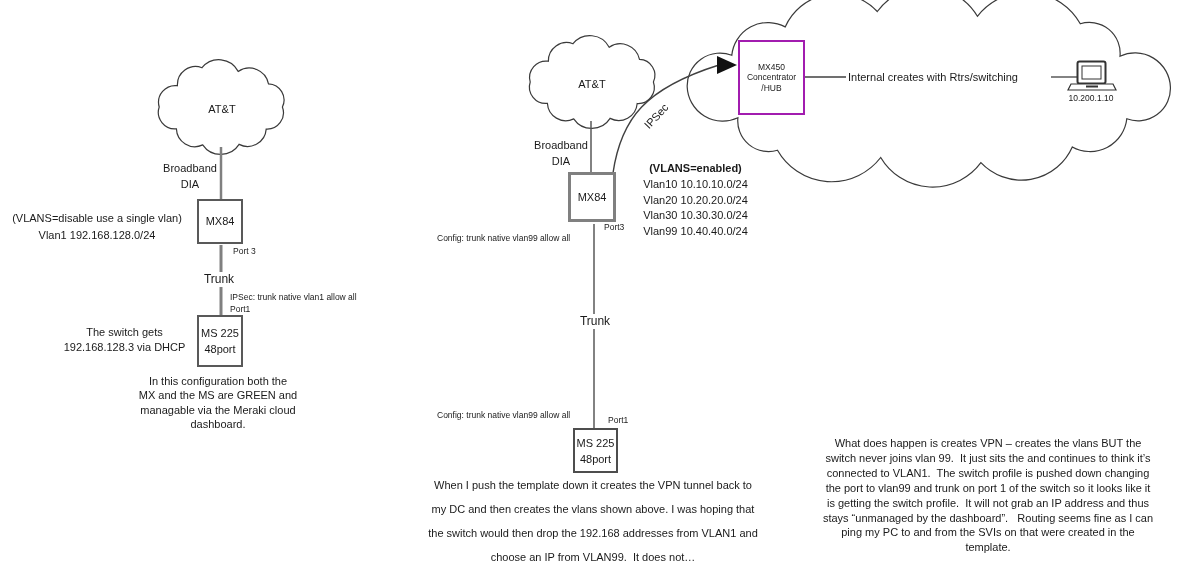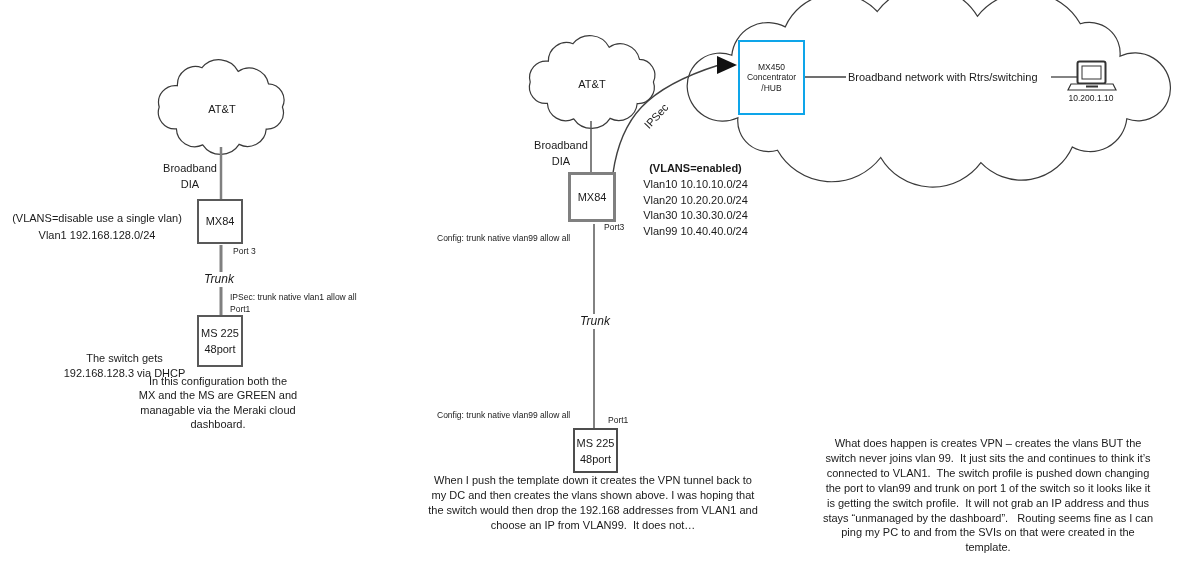--- a/index.html
+++ b/index.html
@@ -6,26 +6,26 @@
   #canvas {
     position:relative; width:1183px; height:575px; overflow:hidden;
     background:#ffffff; font-family:"Liberation Sans", sans-serif; color:#1a1a1a;
   }
   #wires { position:absolute; left:0; top:0; z-index:0; }
   .txt { position:absolute; z-index:2; }
   .c  { text-align:center; }
   .ml { white-space:pre; }
   .f11 { font-size:11px; line-height:15px; }
   .f8  { font-size:8.5px; line-height:10.5px; }
-  .cap { font-size:11px; line-height:15px; }
+  .cap { font-size:11px; line-height:24px; }
   .box {
     position:absolute; z-index:1; background:#ffffff;
     display:flex; align-items:center; justify-content:center; text-align:center;
   }
-  .whitebg { background:#ffffff; z-index:2;font-style:italic; }
+  .whitebg { background:#ffffff; z-index:2; }
   .rot { transform:rotate(-47deg); transform-origin:left top; }
   .cloud { fill:#ffffff; stroke:#3a3a3a; stroke-width:1.2; }
   .wire-gray { stroke:#808080; fill:none; }
   .wire-dark { stroke:#595959; fill:none; }
   .wire-thin { stroke:#404040; fill:none; }
   .devline { stroke:#333333; fill:#ffffff; }
 </style>
 </head>
 <body>
 
@@ -70,21 +70,21 @@
   <div class="txt f8" style="left:233px;top:246px;">Port 3</div>
   <div class="txt c f11 whitebg" style="left:199px;top:272px;width:40px;font-size:12px;">Trunk</div>
   <div class="txt f8" style="left:230px;top:292px;">IPSec: trunk native vlan1 allow all</div>
   <div class="txt f8" style="left:230px;top:304px;">Port1</div>
 
   <div class="box f11 ml" style="left:197px;top:315px;width:42px;height:48px;border:2px solid #595959;line-height:16px;">
     <span>MS 225
 48port</span>
   </div>
 
-  <div class="txt c f11 ml" style="left:52px;top:325px;width:145px;margin-top:26px;">The switch gets
+  <div class="txt c f11 ml" style="left:52px;top:325px;width:145px;">The switch gets
 192.168.128.3 via DHCP</div>
   <div class="txt c cap ml" style="left:113px;top:374px;width:210px;line-height:14.4px;">In this configuration both the
 MX and the MS are GREEN and
 managable via the Meraki cloud
 dashboard.</div>
 
   <div class="txt c f11" style="left:566px;top:77px;width:52px;">AT&amp;T</div>
   <div class="txt c f11 ml" style="left:529px;top:137px;width:64px;line-height:16px;">Broadband
 DIA</div>
   <div class="txt f11 rot" style="left:641px;top:122px;">IPSec</div>
@@ -109,27 +109,27 @@
   <div class="box f11 ml" style="left:573px;top:428px;width:41px;height:41px;border:2px solid #4d4d4d;line-height:16px;">
     <span>MS 225
 48port</span>
   </div>
 
   <div class="txt c cap ml" style="left:393px;top:473px;width:400px;">When I push the template down it creates the VPN tunnel back to
 my DC and then creates the vlans shown above. I was hoping that
 the switch would then drop the 192.168 addresses from VLAN1 and
 choose an IP from VLAN99.  It does not…</div>
 
-  <div class="box f8 ml" style="left:738px;top:40px;width:63px;height:71px;border:2px solid #0ea5e9;">
+  <div class="box f8 ml" style="left:738px;top:40px;width:63px;height:71px;border:2px solid #a21caf;">
     <span>MX450
 Concentrator
 /HUB</span>
   </div>
 
-  <div class="txt f11" style="left:848px;top:70px;white-space:nowrap;">Broadband network with Rtrs/switching</div>
+  <div class="txt f11" style="left:848px;top:70px;white-space:nowrap;">Internal creates with Rtrs/switching</div>
   <div class="txt c f8" style="left:1062px;top:93px;width:58px;">10.200.1.10</div>
 
   <div class="txt c cap ml" style="left:788px;top:436px;width:400px;line-height:14.9px;">What does happen is creates VPN – creates the vlans BUT the
 switch never joins vlan 99.  It just sits the and continues to think it’s
 connected to VLAN1.  The switch profile is pushed down changing
 the port to vlan99 and trunk on port 1 of the switch so it looks like it
 is getting the switch profile.  It will not grab an IP address and thus
 stays “unmanaged by the dashboard”.   Routing seems fine as I can
 ping my PC to and from the SVIs on that were created in the
 template.</div>

